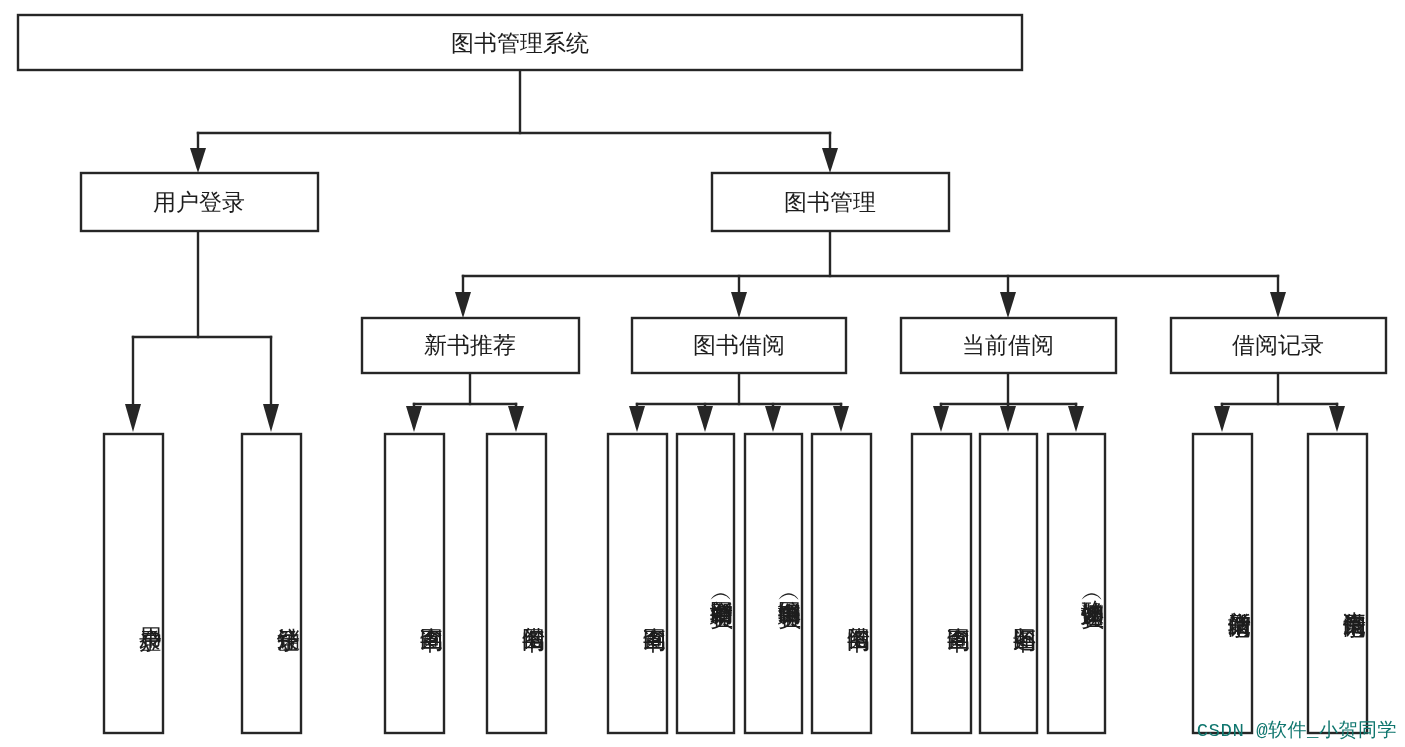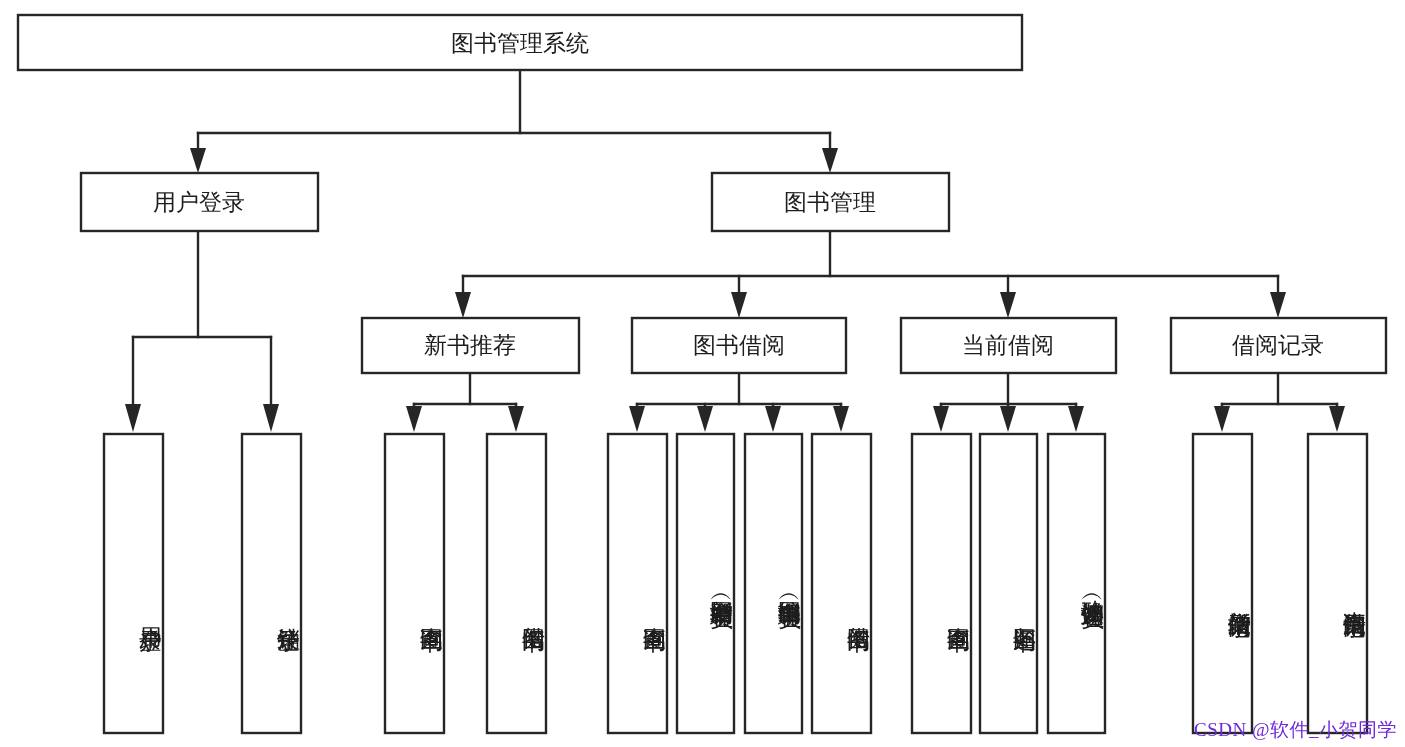--- a/index.html
+++ b/index.html
@@ -63,23 +63,23 @@
     display: flex;
     align-items: flex-start;
     justify-content: center;
     pointer-events: none;
     user-select: none;
   }
   .watermark {
     position: absolute;
     right: 8px;
     bottom: 4px;
-    font-family: Liberation Serif, serif;
+    font-family: Liberation Mono, monospace;
     font-size: 19px;
-    color: #6d28d9;
+    color: #0f766e;
     letter-spacing: 0.5px;
     white-space: nowrap;
   }
 </style>
 </head>
 <body>
 
 <div id="diagram-root">
 
   <svg class="diagram-canvas" viewBox="0 0 1405 747" xmlns="http://www.w3.org/2000/svg">

